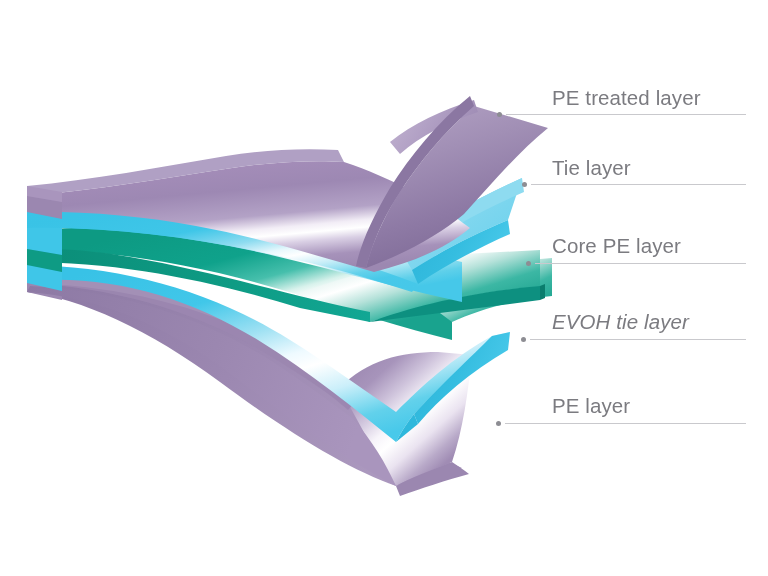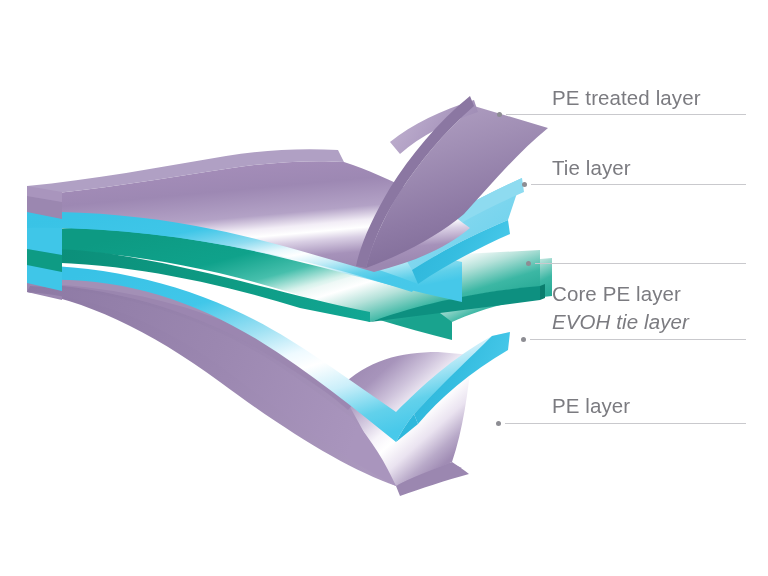--- a/index.html
+++ b/index.html
@@ -407,21 +407,21 @@
 
     <div class="callout-row">
       <div class="callout-dot" style="left:522px; top:182px;"></div>
       <div class="callout-line" style="left:531px; top:184px; width:215px;"></div>
       <div class="callout-label" style="left:552px; top:158px;text-align:right;">Tie layer</div>
     </div>
 
     <div class="callout-row">
       <div class="callout-dot" style="left:526px; top:261px;"></div>
       <div class="callout-line" style="left:535px; top:263px; width:211px;"></div>
-      <div class="callout-label" style="left:552px; top:236px;margin-top:48px;">Core PE layer</div>
+      <div class="callout-label" style="left:552px; top:236px;">Core PE layer</div>
     </div>
 
     <div class="callout-row">
       <div class="callout-dot" style="left:521px; top:337px;"></div>
       <div class="callout-line" style="left:530px; top:339px; width:216px;"></div>
       <div class="callout-label" style="left:552px; top:312px;font-style:italic;">EVOH tie layer</div>
     </div>
 
     <div class="callout-row">
       <div class="callout-dot" style="left:496px; top:421px;"></div>

